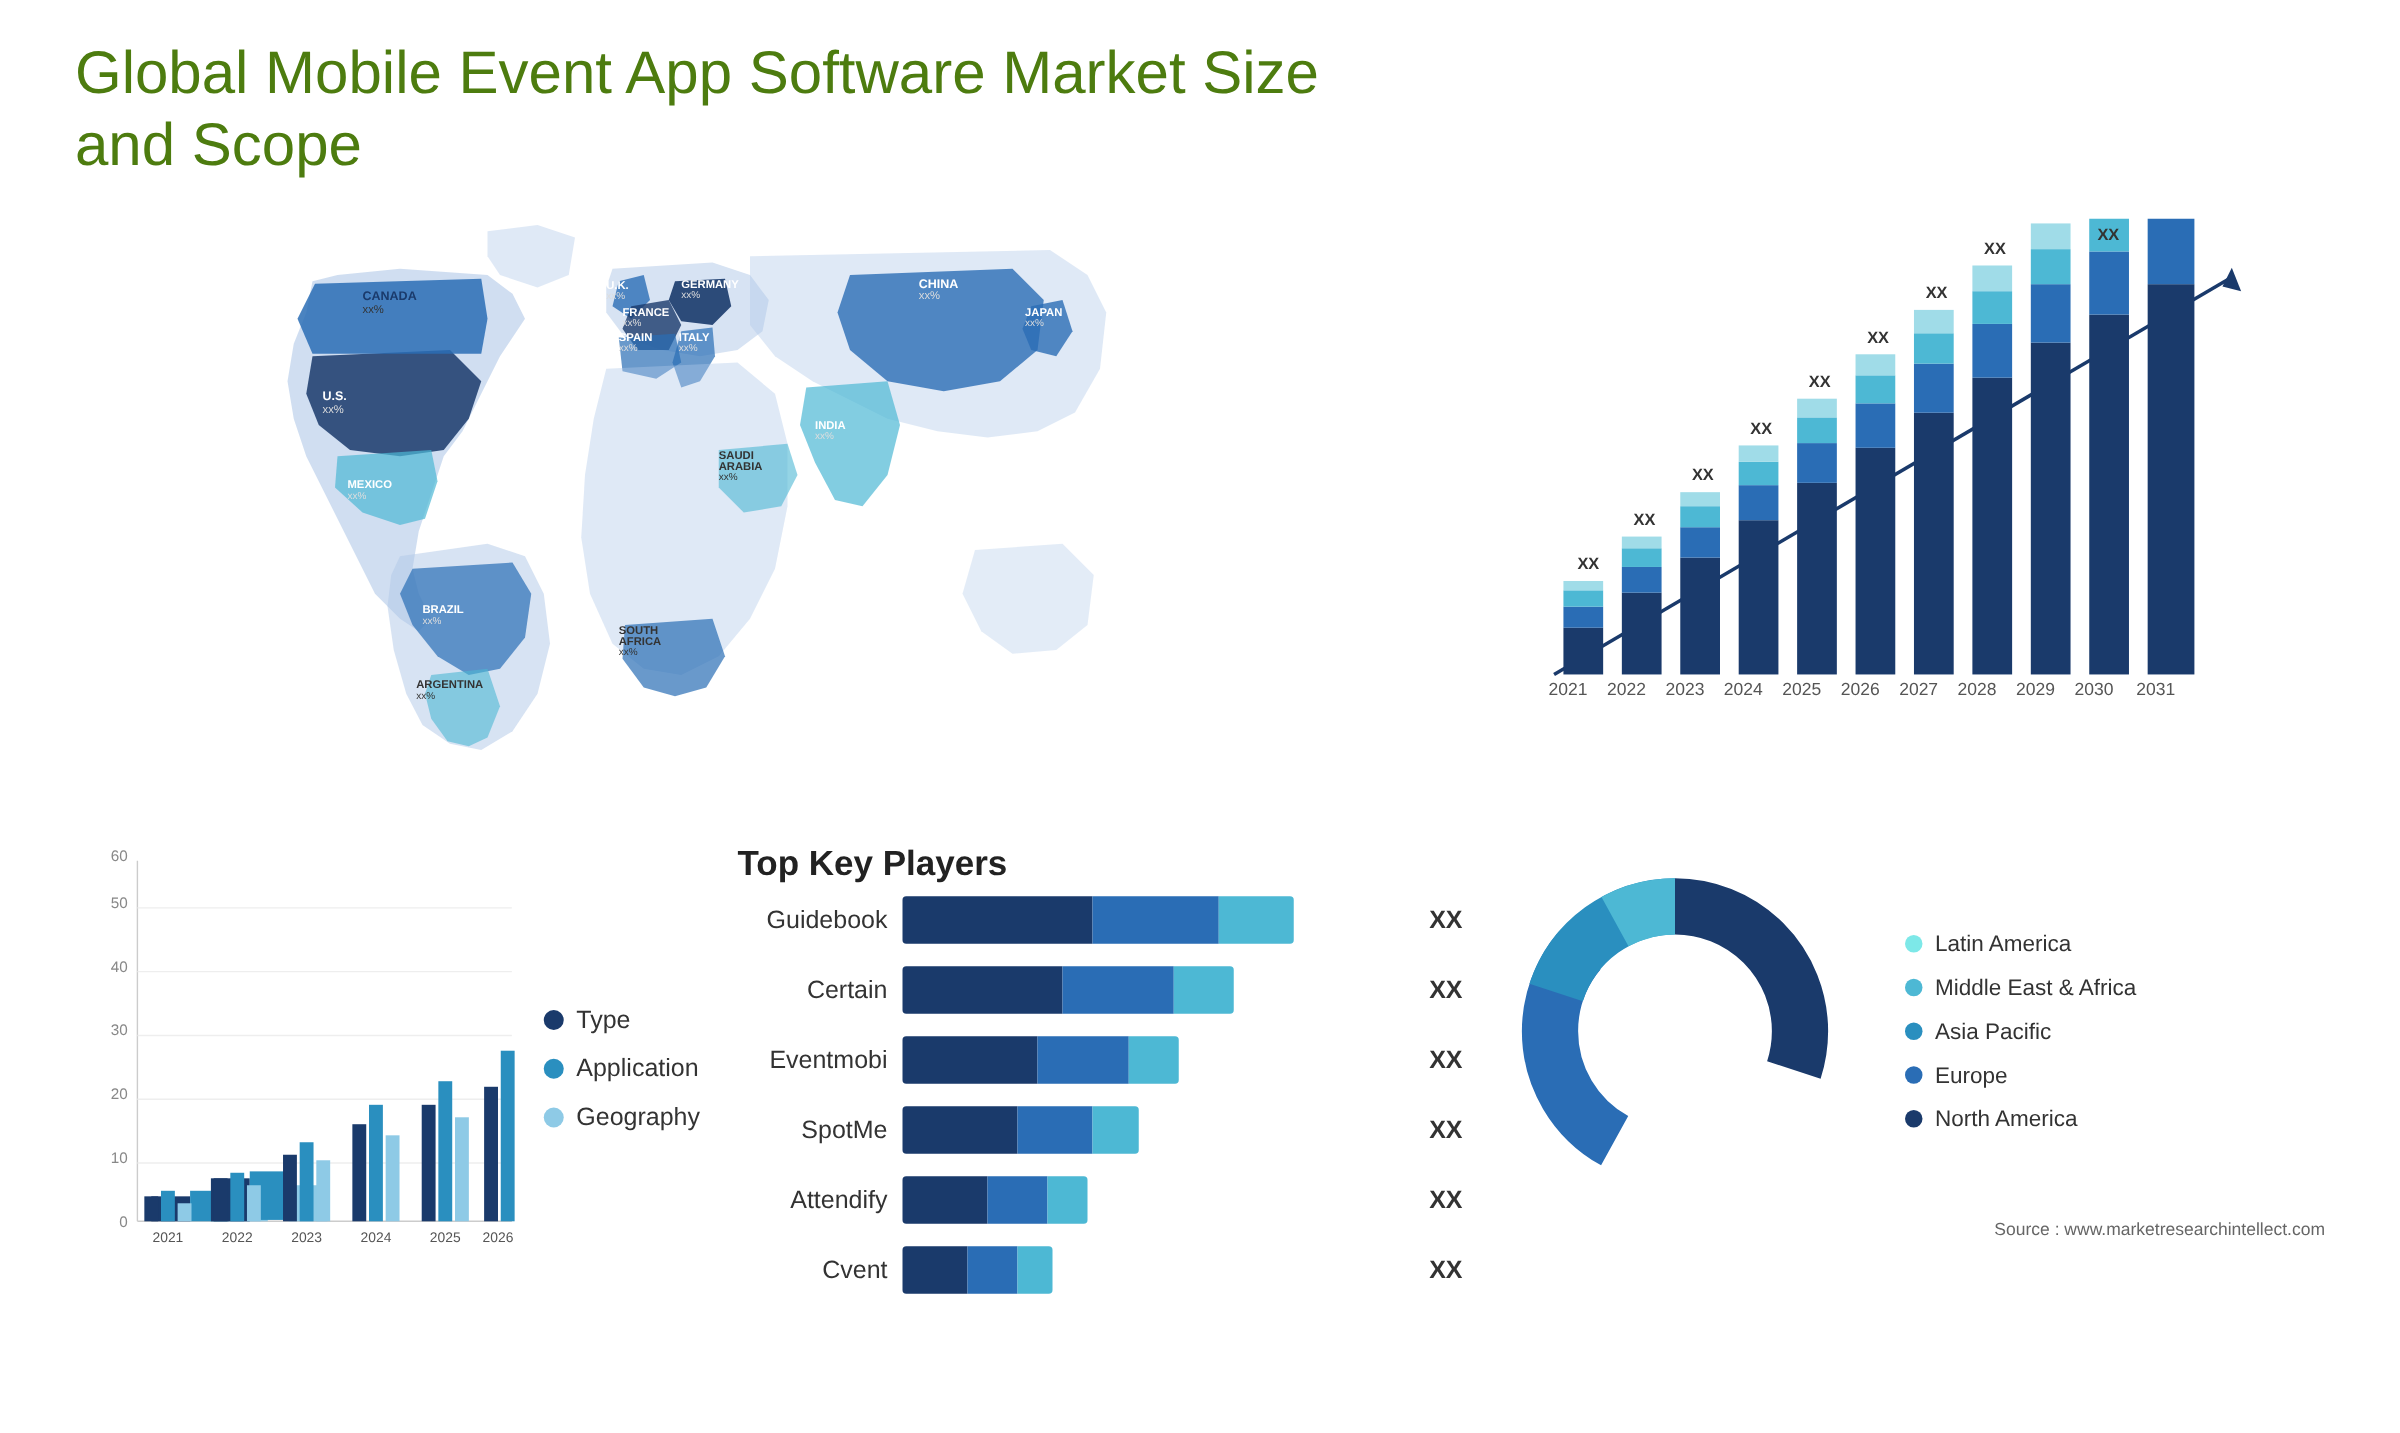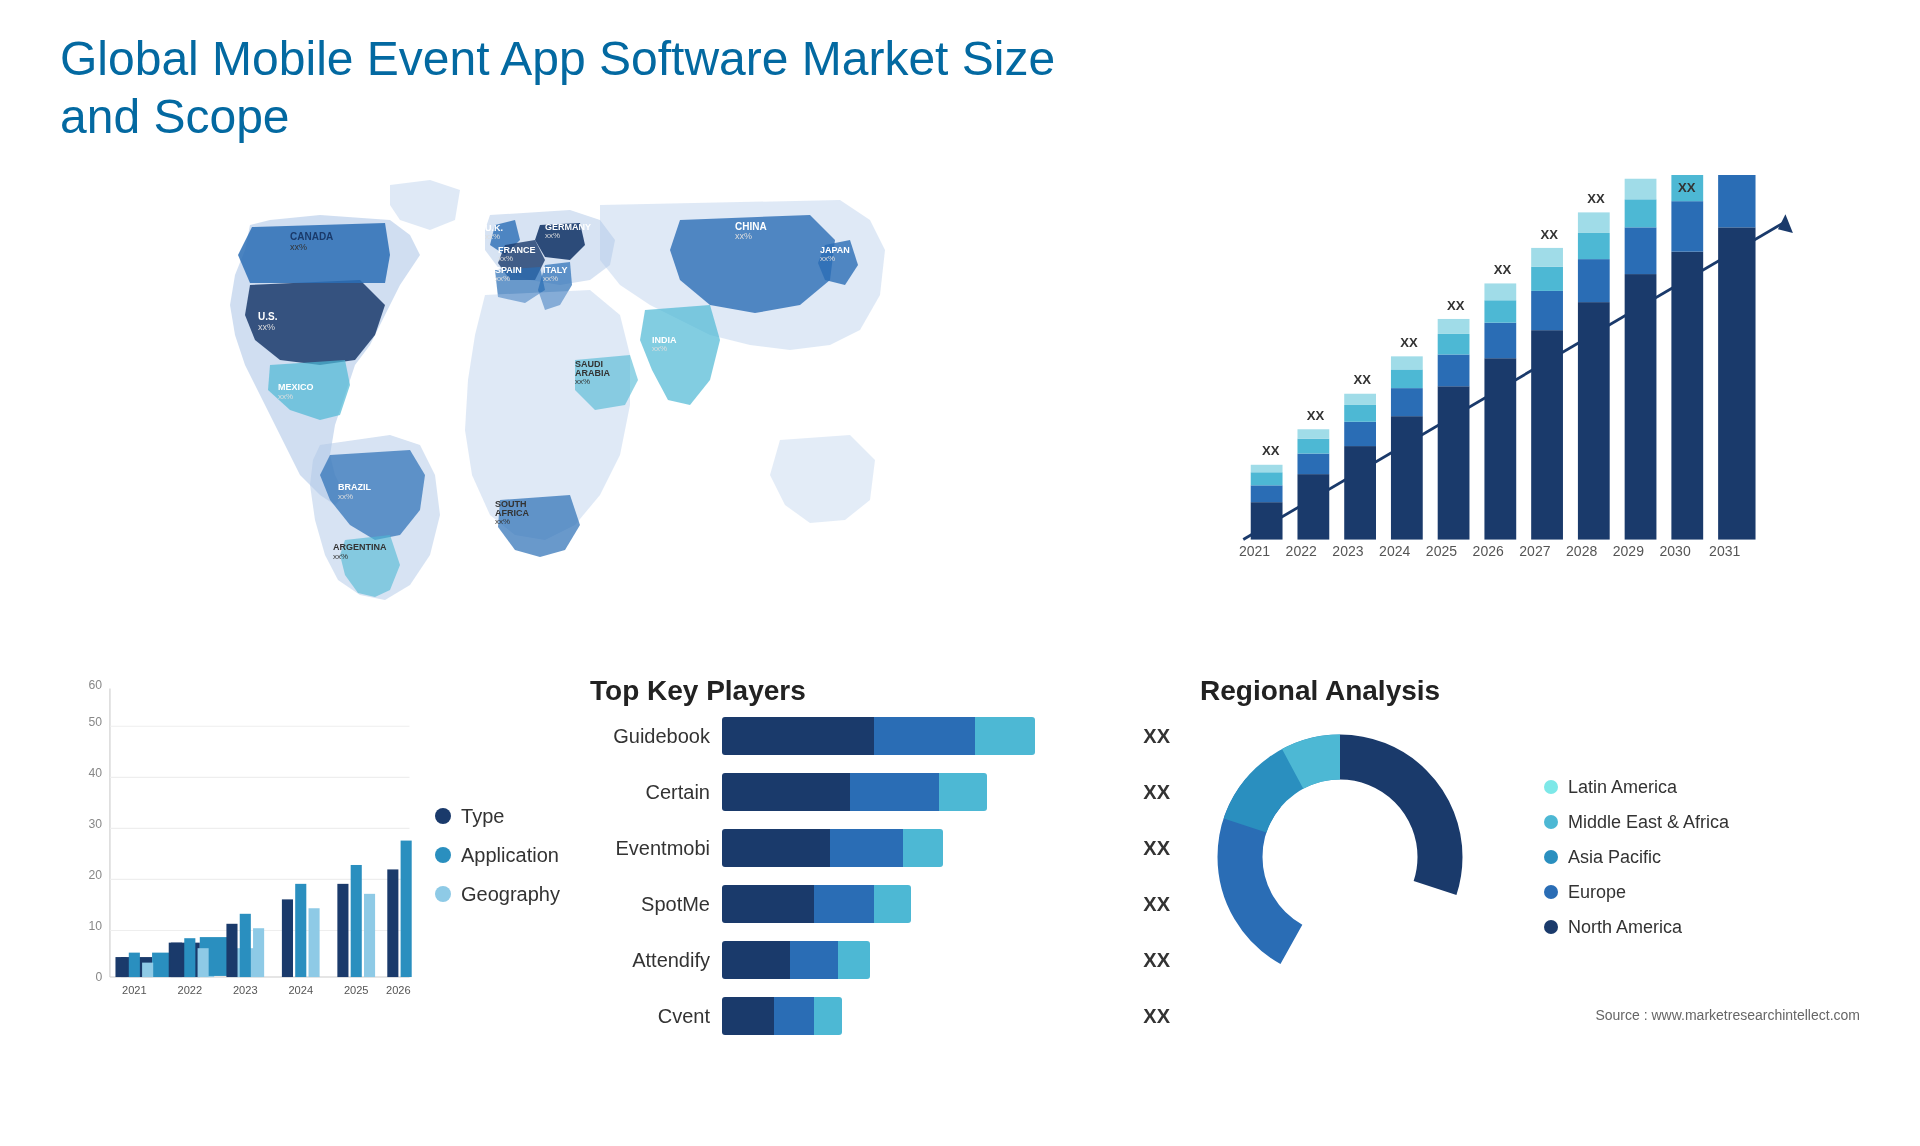--- a/index.html
+++ b/index.html
@@ -19,21 +19,21 @@
     
     .header {
       display: flex;
       justify-content: space-between;
       align-items: flex-start;
       margin-bottom: 20px;
     }
     .page-title {
       font-size: 48px;
       font-weight: 400;
-      color: #0369a1;
+      color: #4d7c0f;
       max-width: 1000px;
       line-height: 1.2;
     }
     .logo-box {
       display: flex;
       flex-direction: column;
       align-items: center;
       border: 2px solid #1a3a6b;
       padding: 10px 18px;
       border-radius: 4px;
@@ -150,21 +150,21 @@
       margin-left: 8px;
     }
 
     
     .regional-panel {
       flex: 1;
     }
     .regional-inner {
       display: flex;
       align-items: center;
-      gap: 64px;
+      gap: 44px;
       margin-top: 10px;
     }
     .donut-wrap {
       width: 280px;
       height: 280px;
       position: relative;
       flex-shrink: 0;
     }
     .regional-legend {
       display: flex;
@@ -536,21 +536,20 @@
               <div style="width:7%;background:#4db8d4;height:100%;border-radius:0 3px 3px 0"></div>
             </div>
           </div>
           <span class="player-xx">XX</span>
         </div>
 
       </div>
     </div>
 
     <div class="regional-panel">
-      <div class="panel-title">Regional Analysis</div>
       <div class="regional-inner">
         <div class="donut-wrap">
           <svg viewBox="0 0 280 280" width="280" height="280">
 
             <circle cx="140" cy="140" r="100" fill="transparent" stroke="#1a3a6b" stroke-width="45" stroke-dasharray="188.5 628.3" stroke-dashoffset="0" transform="rotate(-90 140 140)"></circle>
 
             <circle cx="140" cy="140" r="100" fill="transparent" stroke="#2a6db5" stroke-width="45" stroke-dasharray="175.9 628.3" stroke-dashoffset="439.8" transform="rotate(-90 140 140)"></circle>
 
             <circle cx="140" cy="140" r="100" fill="transparent" stroke="#2a8fbf" stroke-width="45" stroke-dasharray="138.2 628.3" stroke-dashoffset="263.9" transform="rotate(-90 140 140)"></circle>
 

